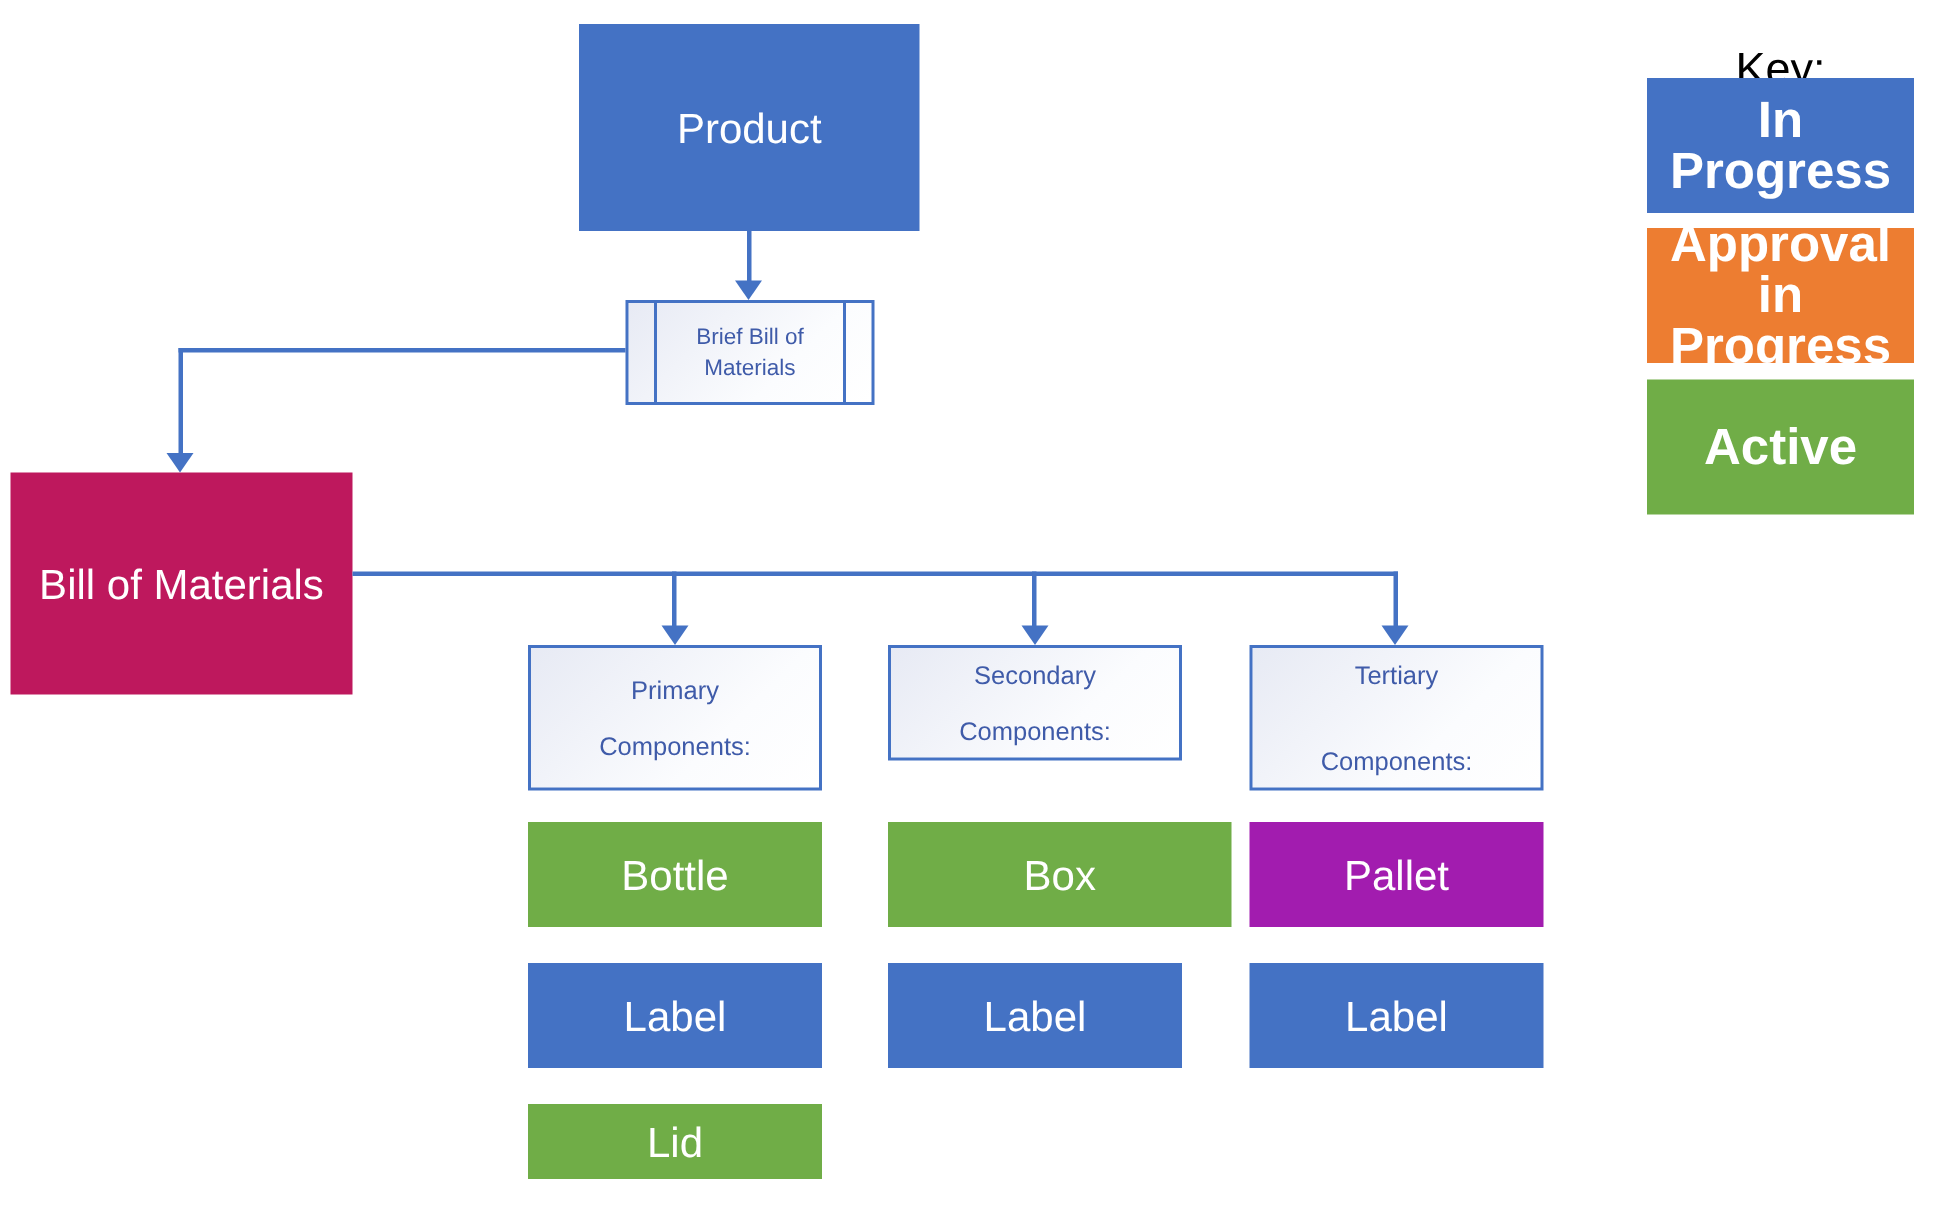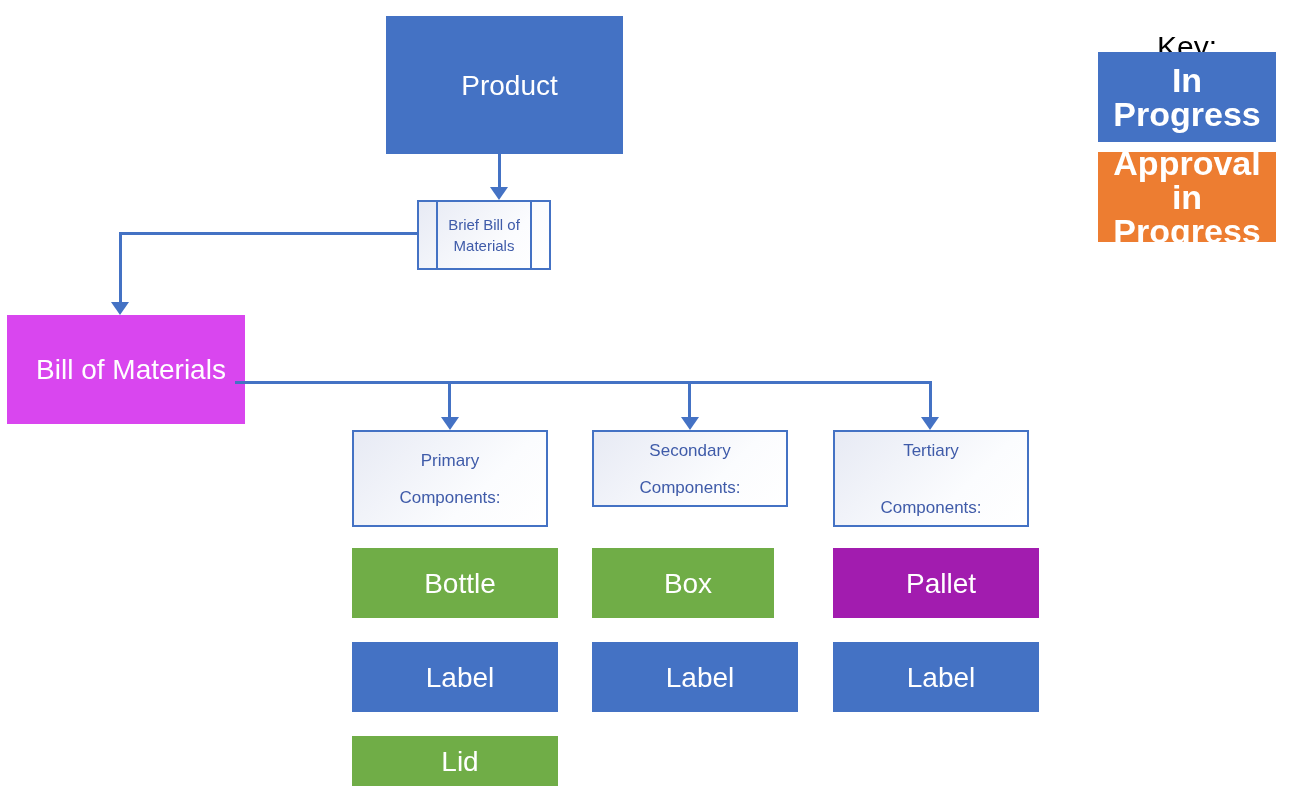--- a/index.html
+++ b/index.html
@@ -18,21 +18,20 @@
   
   .node {
     position: absolute;
     display: flex;
     align-items: center;
     justify-content: center;
     text-align: center;
     color: #ffffff;
     font-size: 28px;
     line-height: 1.25;
-    padding-left: 10px;
   }
   
   .outline-box {
     position: absolute;
     box-sizing: border-box;
     border: 2px solid #4472C4;
     background: linear-gradient(135deg, #e7eaf4 0%, #fbfcfe 65%, #ffffff 100%);
     color: #3F5BA9;
     display: flex;
     flex-direction: column;
@@ -92,32 +91,32 @@
 </head>
 <body>
 
 <div class="canvas">
 
   <div class="node" style="left: 386px; top: 16px; width: 227px; height: 138px; background: rgb(68, 114, 196);" data-status-bind="diagram.product.status">Product</div>
 
   <div class="vline" style="left: 498px; top: 153px; height: 35px; background: rgb(68, 114, 196);"></div>
   <div class="arrowhead" style="left: 490px; top: 187px; border-top-color: rgb(68, 114, 196);"></div>
 
-  <div class="outline-box pp-box" style="left:417px; top:200px; width:134px; height:70px;">
+  <div class="outline-box pp-box" style="left:417px; top:200px; width:166px; height:70px;">
     <div class="pp-line left"></div>
     <div class="pp-line right"></div>
     <span>Brief Bill of</span>
     <span>Materials</span>
   </div>
 
   <div class="hline" style="left: 119px; top: 232px; width: 298px; background: rgb(68, 114, 196);"></div>
   <div class="vline" style="left: 119px; top: 232px; height: 71px; background: rgb(68, 114, 196);"></div>
   <div class="arrowhead" style="left: 111px; top: 302px; border-top-color: rgb(68, 114, 196);"></div>
 
-  <div class="node" style="left: 7px; top: 315px; width: 228px; height: 109px; background: #d946ef;" data-status-bind="diagram.bom.status">Bill of Materials</div>
+  <div class="node" style="left: 7px; top: 315px; width: 228px; height: 148px; background: #be185d;" data-status-bind="diagram.bom.status">Bill of Materials</div>
 
   <div class="hline" style="left: 235px; top: 381px; width: 697px; background: rgb(68, 114, 196);"></div>
   <div class="vline" style="left: 448px; top: 381px; height: 37px; background: rgb(68, 114, 196);"></div>
   <div class="arrowhead" style="left: 441px; top: 417px; border-top-color: rgb(68, 114, 196);"></div>
   <div class="vline" style="left: 688px; top: 381px; height: 37px; background: rgb(68, 114, 196);"></div>
   <div class="arrowhead" style="left: 681px; top: 417px; border-top-color: rgb(68, 114, 196);"></div>
   <div class="vline" style="left: 929px; top: 381px; height: 37px; background: rgb(68, 114, 196);"></div>
   <div class="arrowhead" style="left: 921px; top: 417px; border-top-color: rgb(68, 114, 196);"></div>
 
   <div class="outline-box header-box" style="left:352px; top:430px; width:196px; height:97px;">
@@ -125,27 +124,28 @@
     <span>Components:</span>
   </div>
   <div class="node" style="left: 352px; top: 548px; width: 196px; height: 70px; background: rgb(112, 173, 71);" data-status-bind="diagram.columns.0.items.0.status">Bottle</div>
   <div class="node" style="left: 352px; top: 642px; width: 196px; height: 70px; background: rgb(68, 114, 196);" data-status-bind="diagram.columns.0.items.1.status">Label</div>
   <div class="node" style="left: 352px; top: 736px; width: 196px; height: 50px; background: rgb(112, 173, 71);" data-status-bind="diagram.columns.0.items.2.status">Lid</div>
 
   <div class="outline-box header-box" style="left:592px; top:430px; width:196px; height:77px;">
     <span>Secondary</span>
     <span>Components:</span>
   </div>
-  <div class="node" style="left: 592px; top: 548px; width: 172px; height: 70px; background: rgb(112, 173, 71);" data-status-bind="diagram.columns.1.items.0.status">Box</div>
+  <div class="node" style="left: 592px; top: 548px; width: 229px; height: 70px; background: rgb(112, 173, 71);" data-status-bind="diagram.columns.1.items.0.status">Box</div>
   <div class="node" style="left: 592px; top: 642px; width: 196px; height: 70px; background: rgb(68, 114, 196);" data-status-bind="diagram.columns.1.items.1.status">Label</div>
 
   <div class="outline-box header-box" style="left:833px; top:430px; width:196px; height:97px;gap:20px;">
     <span>Tertiary</span>
     <span>Components:</span>
   </div>
   <div class="node" style="left: 833px; top: 548px; width: 196px; height: 70px; background: #a21caf;" data-status-bind="diagram.columns.2.items.0.status">Pallet</div>
   <div class="node" style="left: 833px; top: 642px; width: 196px; height: 70px; background: rgb(68, 114, 196);" data-status-bind="diagram.columns.2.items.1.status">Label</div>
 
   <div class="key-title">Key:</div>
   <div class="key-box" style="top: 52px; background: rgb(68, 114, 196);" data-status-bind="key.entries.0.status">In Progress</div>
   <div class="key-box" style="top: 152px; background: rgb(237, 125, 49);" data-status-bind="key.entries.1.status">Approval in Progress</div>
+  <div class="key-box" style="top: 253px; background: rgb(112, 173, 71);" data-status-bind="key.entries.2.status">Active</div>
 
 </div>
 
 </body></html>

